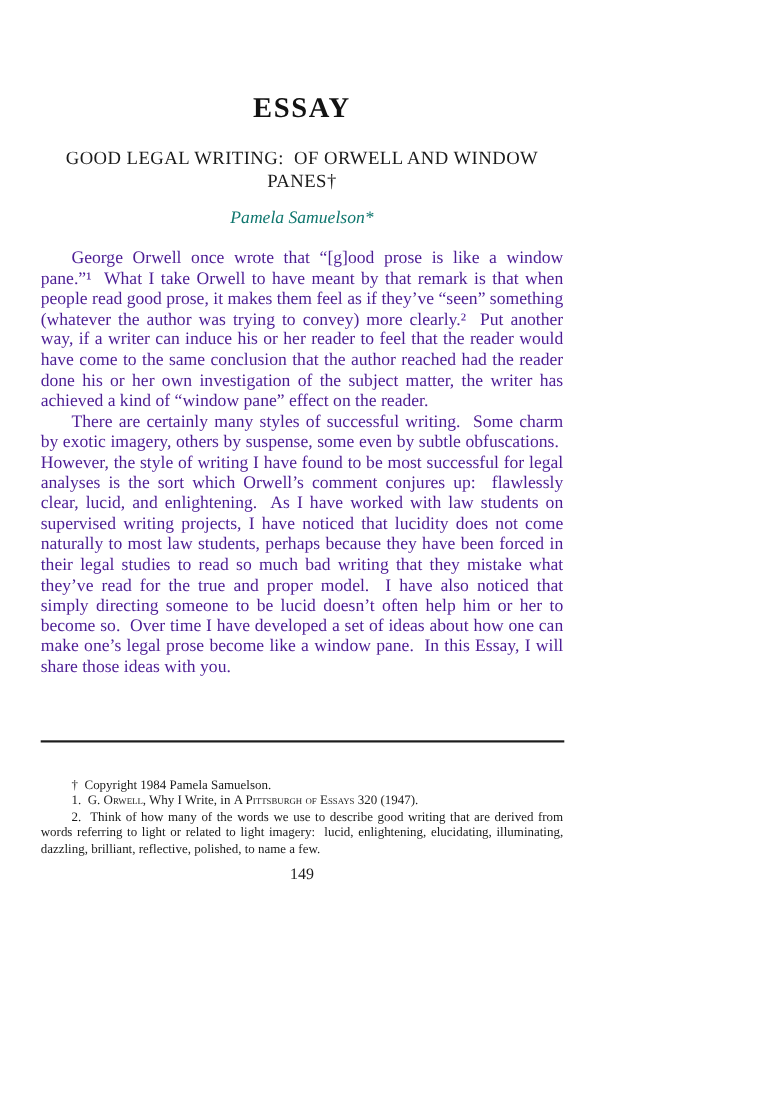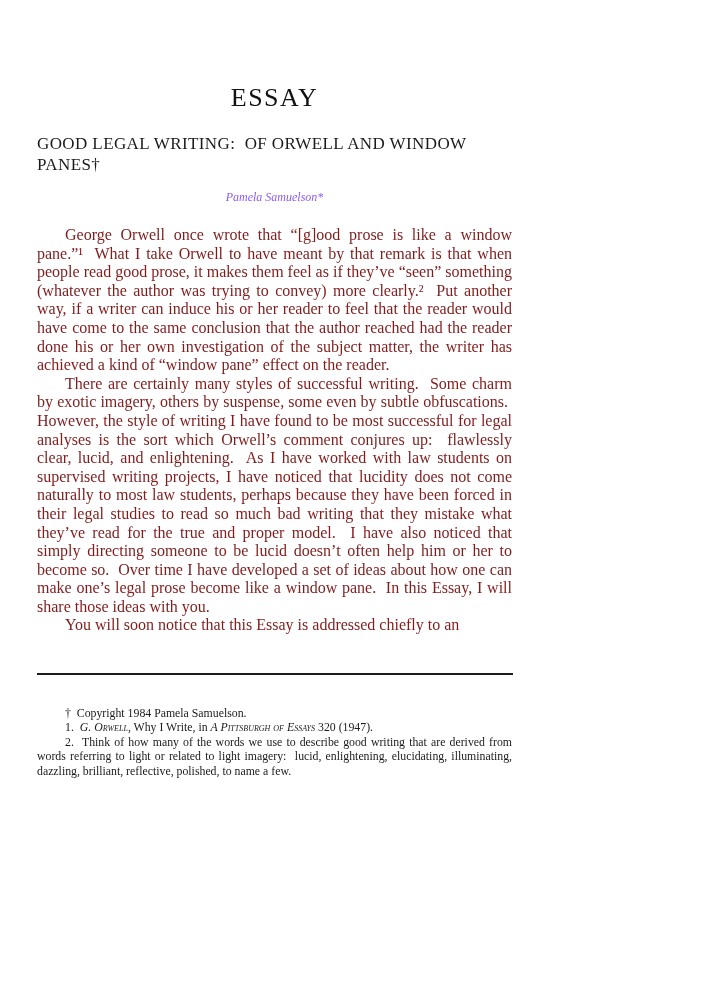--- a/index.html
+++ b/index.html
@@ -15,57 +15,57 @@
     overflow: hidden;
   }
 
   .kicker {
     position: absolute;
     top: 83px;
     left: 37px;
     width: 475px;
     text-align: center;
     font-size: 26px;
-    font-weight: normal;
+    font-weight: bold;
     letter-spacing: 1.5px;
     color: #121212;
   }
 
   .article-title {
     position: absolute;
     top: 134px;
     left: 37px;
     width: 475px;
-    text-align: left;
+    text-align: center;
     font-size: 17px;
     line-height: 20.5px;
     letter-spacing: 0.4px;
     color: #1a1a1a;
   }
 
   .author-byline {
     position: absolute;
     top: 190px;
     left: 37px;
     width: 475px;
     text-align: center;
     font-style: italic;
-    font-size: 12px;
-    color: #8b5cf6;
+    font-size: 16px;
+    color: #0f766e;
   }
 
   .article-body {
     position: absolute;
     top: 226px;
     left: 37px;
     width: 475px;
     font-size: 16px;
     line-height: 18.6px;
     text-align: justify;
-    color: #7f1d1d;
+    color: #4c1d95;
   }
   .article-body p {
     margin: 0;
     text-indent: 28px;
   }
 
   .footnote-rule {
     position: absolute;
     top: 673px;
     left: 37px;
@@ -83,21 +83,21 @@
     line-height: 14.4px;
     text-align: justify;
     color: #1a1a1a;
   }
   .footnotes p {
     margin: 0;
     text-indent: 28px;
   }
 
   .run-i  { }
-  .run-sc { font-variant: small-caps; font-style: italic; }
+  .run-sc { font-variant: small-caps; }
 
   .page-number {
     position: absolute;
     top: 787px;
     left: 37px;
     width: 475px;
     text-align: center;
     font-size: 14.5px;
     color: #1a1a1a;
   }
@@ -109,25 +109,25 @@
 
   <div class="kicker">ESSAY</div>
 
   <div class="article-title">GOOD LEGAL WRITING:&nbsp; OF ORWELL AND WINDOW PANES†</div>
 
   <div class="author-byline">Pamela Samuelson*</div>
 
   <div class="article-body">
     <p>George Orwell once wrote that “[g]ood prose is like a window pane.”¹&nbsp; What I take Orwell to have meant by that remark is that when people read good prose, it makes them feel as if they’ve “seen” something (whatever the author was trying to convey) more clearly.²&nbsp; Put another way, if a writer can induce his or her reader to feel that the reader would have come to the same conclusion that the author reached had the reader done his or her own investigation of the subject matter, the writer has achieved a kind of “window pane” effect on the reader.</p>
     <p>There are certainly many styles of successful writing.&nbsp; Some charm by exotic imagery, others by suspense, some even by subtle obfuscations.&nbsp; However, the style of writing I have found to be most successful for legal analyses is the sort which Orwell’s comment conjures up:&nbsp; flawlessly clear, lucid, and enlightening.&nbsp; As I have worked with law students on supervised writing projects, I have noticed that lucidity does not come naturally to most law students, perhaps because they have been forced in their legal studies to read so much bad writing that they mistake what they’ve read for the true and proper model.&nbsp; I have also noticed that simply directing someone to be lucid doesn’t often help him or her to become so.&nbsp; Over time I have developed a set of ideas about how one can make one’s legal prose become like a window pane.&nbsp; In this Essay, I will share those ideas with you.</p>
-    <p>You will soon notice that this Essay is addressed chiefly to an</p>
   </div>
 
   <div class="footnote-rule"></div>
 
   <div class="footnotes">
     <p><span>†&nbsp;&nbsp;Copyright 1984 Pamela Samuelson.</span></p>
     <p><span>1.&nbsp; </span><span class="run-sc">G. Orwell</span><span>, </span><span class="run-i">Why I Write</span><span>, </span><span class="run-i">in</span><span> </span><span class="run-sc">A Pittsburgh of Essays</span><span> 320 (1947).</span></p>
     <p><span>2.&nbsp; Think of how many of the words we use to describe good writing that are derived from words referring to light or related to light imagery:&nbsp; lucid, enlightening, elucidating, illuminating, dazzling, brilliant, reflective, polished, to name a few.</span></p>
   </div>
 
+  <div class="page-number">149</div>
 
 </div>
 
 </body></html>

